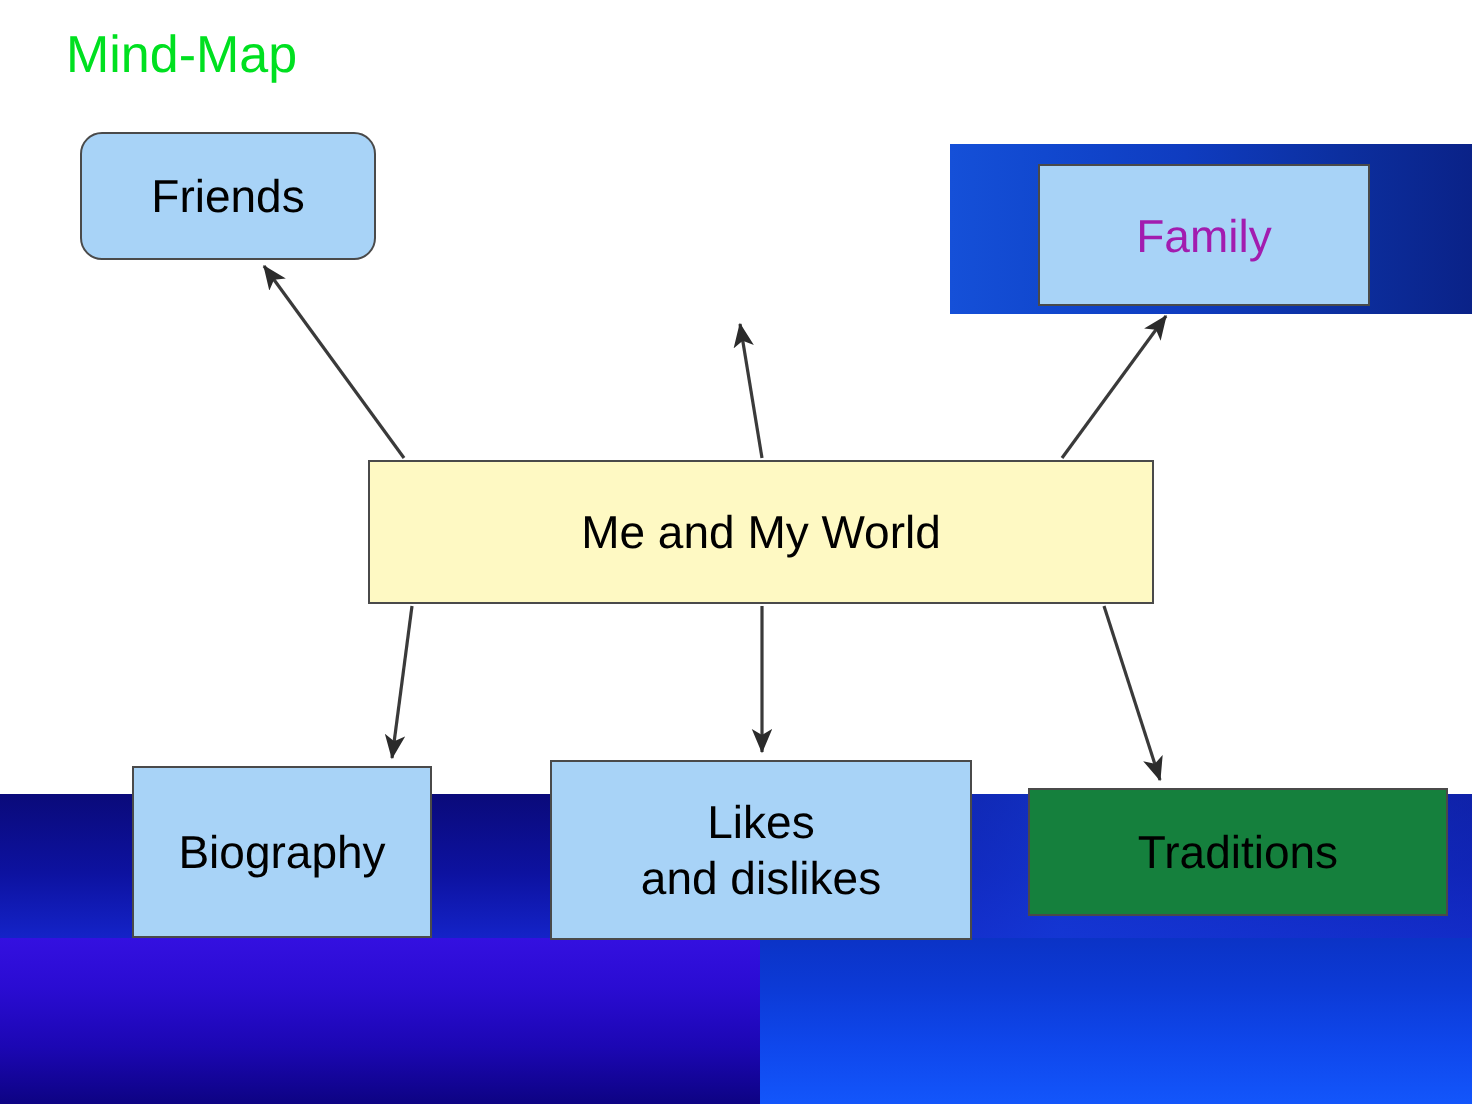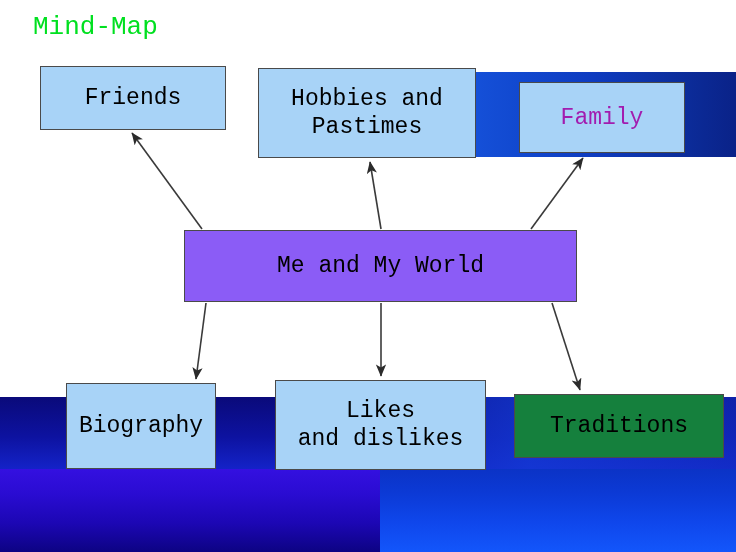--- a/index.html
+++ b/index.html
@@ -106,32 +106,32 @@
     display: flex;
     align-items: center;
     justify-content: center;
     text-align: center;
     color: #000000;
     font-size: 23px;
     line-height: 28px;
     white-space: pre-line;
   }
 
-  #node-friends   { left: 40px;  top: 66px;  width: 186px; height: 64px; }
+  #node-friends   { left: 40px;  top: 66px;  width: 148px; height: 64px; border-radius: 11px; }
   #node-hobbies   { left: 258px; top: 68px;  width: 218px; height: 90px; }
   #node-family    { left: 519px; top: 82px;  width: 166px; height: 71px; }
   #node-center    { left: 184px; top: 230px; width: 393px; height: 72px; }
   #node-biography { left: 66px;  top: 383px; width: 150px; height: 86px; }
   #node-likes     { left: 275px; top: 380px; width: 211px; height: 90px; }
   #node-traditions{ left: 514px; top: 394px; width: 210px; height: 64px; }
 </style>
 </head>
 <body>
 
-<div id="slide" style="background: rgb(255, 255, 255); font-family: Liberation Mono, monospace;">
+<div id="slide" style="background: rgb(255, 255, 255);">
 
   <div class="band" id="band-top"></div>
   <div class="band" id="band-bottom-upper"></div>
   <div class="band" id="band-bottom-left"></div>
   <div class="band" id="band-bottom-right"></div>
 
   <div id="title" style="color: rgb(0, 224, 32);">Mind-Map</div>
 
   <svg id="connectors" viewBox="0 0 736 552">
     <defs>
@@ -148,26 +148,24 @@
 
     <line x1="206" y1="303" x2="196" y2="379" stroke="#3a3a3a" stroke-width="1.6" marker-end="url(#arrowhead)"></line>
 
     <line x1="381" y1="303" x2="381" y2="376" stroke="#3a3a3a" stroke-width="1.6" marker-end="url(#arrowhead)"></line>
 
     <line x1="552" y1="303" x2="580" y2="390" stroke="#3a3a3a" stroke-width="1.6" marker-end="url(#arrowhead)"></line>
   </svg>
 
   <div class="node" id="node-friends" style="background: rgb(168, 211, 247); border-color: rgb(74, 74, 74); color: rgb(0, 0, 0);">Friends</div>
 
-  <div class="node" id="node-hobbies" style="background: rgb(168, 211, 247); border-color: rgb(74, 74, 74); color: rgb(0, 0, 0);">Hobbies and
-Pastimes</div>
 
   <div class="node" id="node-family" style="background: rgb(168, 211, 247); border-color: rgb(74, 74, 74); color: #a21caf;">Family</div>
 
-  <div class="node" id="node-center" style="background: #8b5cf6; border-color: rgb(74, 74, 74); color: rgb(0, 0, 0);">Me and My World</div>
+  <div class="node" id="node-center" style="background: #fef9c3; border-color: rgb(74, 74, 74); color: rgb(0, 0, 0);">Me and My World</div>
 
   <div class="node" id="node-biography" style="background: rgb(168, 211, 247); border-color: rgb(74, 74, 74); color: rgb(0, 0, 0);">Biography</div>
 
   <div class="node" id="node-likes" style="background: rgb(168, 211, 247); border-color: rgb(74, 74, 74); color: rgb(0, 0, 0);">Likes
 and dislikes</div>
 
   <div class="node" id="node-traditions" style="background: #15803d; border-color: rgb(74, 74, 74); color: rgb(0, 0, 0);">Traditions</div>
 
 </div>
 

